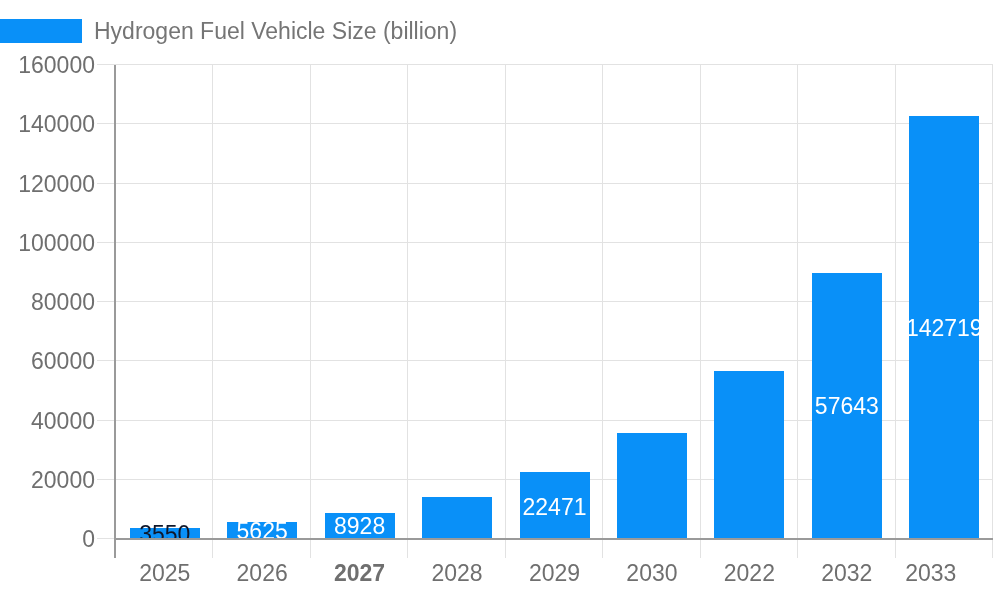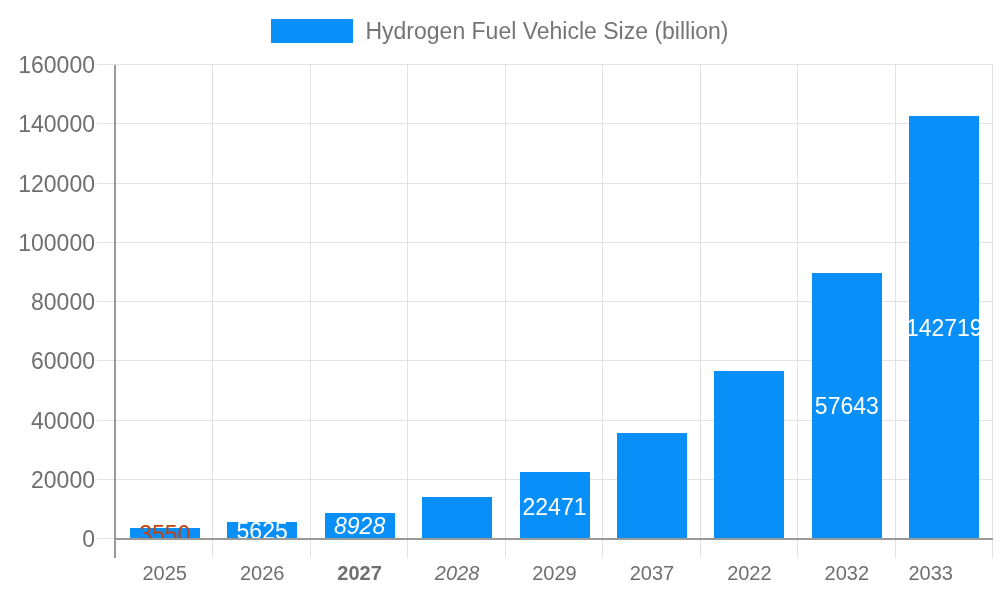--- a/index.html
+++ b/index.html
@@ -2,26 +2,26 @@
 <html><head>
 <meta charset="utf-8">
 <style>
   html,body{margin:0;padding:0;background:#ffffff;}
   #chart-root{
     position:relative;width:1000px;height:600px;background:#ffffff;
     font-family:"Liberation Sans",sans-serif;overflow:hidden;
   }
   .legend{
     position:absolute;left:0;right:0;top:17px;height:28px;
-    display:flex;align-items:center;justify-content:center;gap:12px;
+    display:flex;align-items:center;gap:12px;
   }
   .legend .swatch{width:82px;height:24px;}
   .legend .lab{font-size:23px;line-height:28px;color:#757575;white-space:nowrap;}
   .ylab{position:absolute;width:110px;text-align:right;font-size:23px;line-height:28px;color:#6f6f6f;}
-  .xlab{position:absolute;text-align:center;font-size:20px;line-height:26px;color:#6f6f6f;}
+  .xlab{position:absolute;text-align:center;font-size:23px;line-height:26px;color:#6f6f6f;}
   .val{position:absolute;width:150px;text-align:center;font-size:23px;line-height:28px;color:#ffffff;white-space:nowrap;}
   .abs{position:absolute;}
 </style>
 </head>
 <body>
 
 <div id="chart-root">
   <div class="legend">
     <div class="swatch" style="background: rgb(9, 144, 248);"></div>
     <div class="lab" style="color: rgb(117, 117, 117);">Hydrogen Fuel Vehicle Size (billion)</div>
@@ -57,38 +57,38 @@
     <div class="abs" style="left: 309.889px; top: 65px; width: 1px; height: 493px; background: rgb(226, 226, 226);"></div>
     <div class="abs" style="left: 407.333px; top: 65px; width: 1px; height: 493px; background: rgb(226, 226, 226);"></div>
     <div class="abs" style="left: 504.778px; top: 65px; width: 1px; height: 493px; background: rgb(226, 226, 226);"></div>
     <div class="abs" style="left: 602.222px; top: 65px; width: 1px; height: 493px; background: rgb(226, 226, 226);"></div>
     <div class="abs" style="left: 699.667px; top: 65px; width: 1px; height: 493px; background: rgb(226, 226, 226);"></div>
     <div class="abs" style="left: 797.111px; top: 65px; width: 1px; height: 493px; background: rgb(226, 226, 226);"></div>
     <div class="abs" style="left: 894.556px; top: 65px; width: 1px; height: 493px; background: rgb(226, 226, 226);"></div>
     <div class="abs" style="left: 992px; top: 65px; width: 1px; height: 493px; background: rgb(226, 226, 226);"></div>
     <div class="abs" style="left: 0px; top: 65px; width: 1000px; height: 474px; overflow: hidden;">
       <div class="abs" style="left: 129.722px; top: 463.483px; width: 70px; height: 10.5169px; background: rgb(9, 144, 248);"></div>
-      <div class="val" style="left: 89.7222px; top: 454.742px; color: #c2410c; text-align: center;">3550</div>
+      <div class="val" style="left: 89.7222px; top: 454.742px; color: #0f172a; text-align: center;">3550</div>
       <div class="abs" style="left: 227.167px; top: 457.336px; width: 70px; height: 16.6641px; background: rgb(9, 144, 248);"></div>
       <div class="val" style="left: 187.167px; top: 451.668px; color: rgb(255, 255, 255);">5625</div>
       <div class="abs" style="left: 324.611px; top: 447.551px; width: 70px; height: 26.4492px; background: rgb(9, 144, 248);"></div>
-      <div class="val" style="left: 284.611px; top: 446.775px; color: rgb(255, 255, 255); font-style: italic;">8928</div>
+      <div class="val" style="left: 284.611px; top: 446.775px; color: rgb(255, 255, 255);">8928</div>
       <div class="abs" style="left: 422.056px; top: 432.039px; width: 70px; height: 41.9609px; background: rgb(9, 144, 248);"></div>
       <div class="abs" style="left: 519.5px; top: 407.43px; width: 70px; height: 66.5703px; background: rgb(9, 144, 248);"></div>
       <div class="val" style="left: 479.5px; top: 428px; color: rgb(255, 255, 255);">22471</div>
       <div class="abs" style="left: 616.944px; top: 368.387px; width: 70px; height: 105.613px; background: rgb(9, 144, 248);"></div>
       <div class="abs" style="left: 714.389px; top: 306.077px; width: 70px; height: 167.923px; background: rgb(9, 144, 248);"></div>
       <div class="abs" style="left: 811.833px; top: 207.52px; width: 70px; height: 266.48px; background: rgb(9, 144, 248);"></div>
       <div class="val" style="left: 771.833px; top: 326.76px; color: rgb(255, 255, 255);">57643</div>
       <div class="abs" style="left: 909.278px; top: 51.195px; width: 70px; height: 422.805px; background: rgb(9, 144, 248);"></div>
       <div class="val" style="left: 869.278px; top: 248.597px; color: rgb(255, 255, 255);">142719</div>
     </div>
     <div class="abs" style="left: 114px; top: 538px; width: 879px; height: 2px; background: rgb(154, 154, 154);"></div>
     <div class="xlab" style="left: 116px; top: 560px; width: 97.4444px;">2025</div>
     <div class="xlab" style="left: 213.444px; top: 560px; width: 97.4444px;">2026</div>
     <div class="xlab" style="left: 310.889px; top: 560px; width: 97.4444px; font-weight: bold;">2027</div>
-    <div class="xlab" style="left: 408.333px; top: 560px; width: 97.4444px; font-style: italic;">2028</div>
+    <div class="xlab" style="left: 408.333px; top: 560px; width: 97.4444px;">2028</div>
     <div class="xlab" style="left: 505.778px; top: 560px; width: 97.4444px;">2029</div>
-    <div class="xlab" style="left: 603.222px; top: 560px; width: 97.4444px;">2037</div>
+    <div class="xlab" style="left: 603.222px; top: 560px; width: 97.4444px;">2030</div>
     <div class="xlab" style="left: 700.667px; top: 560px; width: 97.4444px;">2022</div>
     <div class="xlab" style="left: 798.111px; top: 560px; width: 97.4444px;">2032</div>
     <div class="xlab" style="left: 882px; top: 560px; width: 97.4444px;">2033</div>
   </div>
 
 </body></html>

